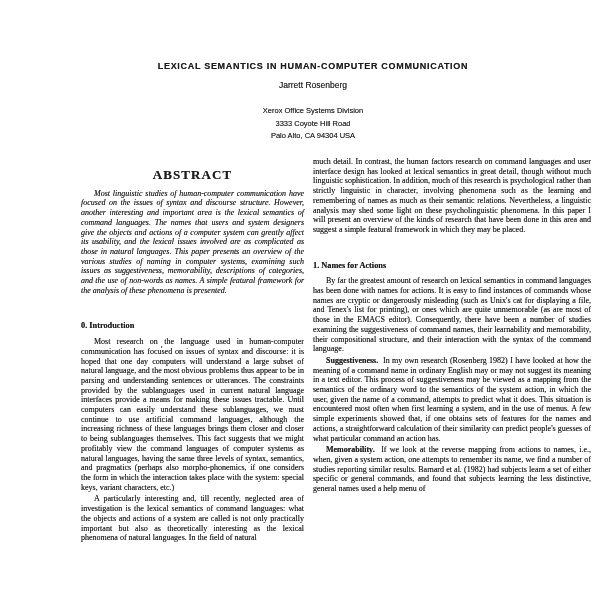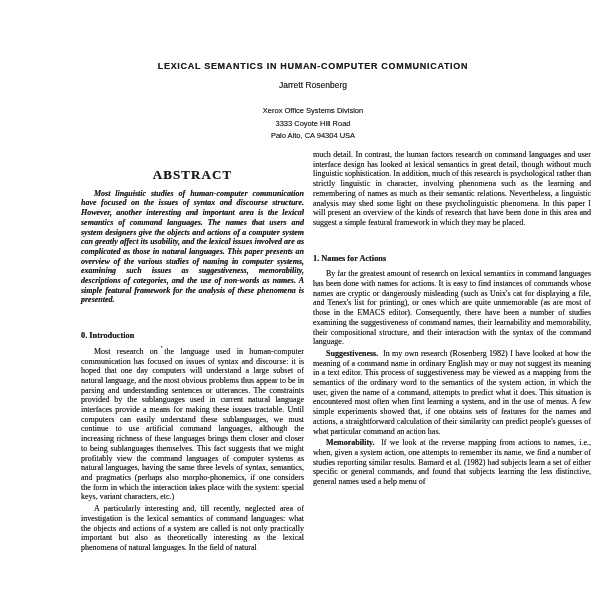--- a/index.html
+++ b/index.html
@@ -60,35 +60,34 @@
     line-height: 9.7px;
     text-align: justify;
   }
   .col-left {
     left: 81px;
     top: 160px;
     width: 223px;
   }
   .col-right {
     left: 313px;
-    top: 150px;
+    top: 157px;
     width: 278px;
   }
   .abstract-heading {
     text-align: center;
     font-weight: bold;
     font-size: 13px;
     letter-spacing: 1.1px;
     margin: 10px 0 9px 0;
     color: #1d1d1d;
   }
   .abstract-text {
     font-style: italic;
     margin: 0;
-    font-weight: bold;
   }
   .section-heading {
     font-weight: bold;
     font-size: 8.3px;
     margin: 26px 0 6px 0;
     text-align: left;
     color: #1d1d1d;
   }
   .col-right .section-heading {
   }

